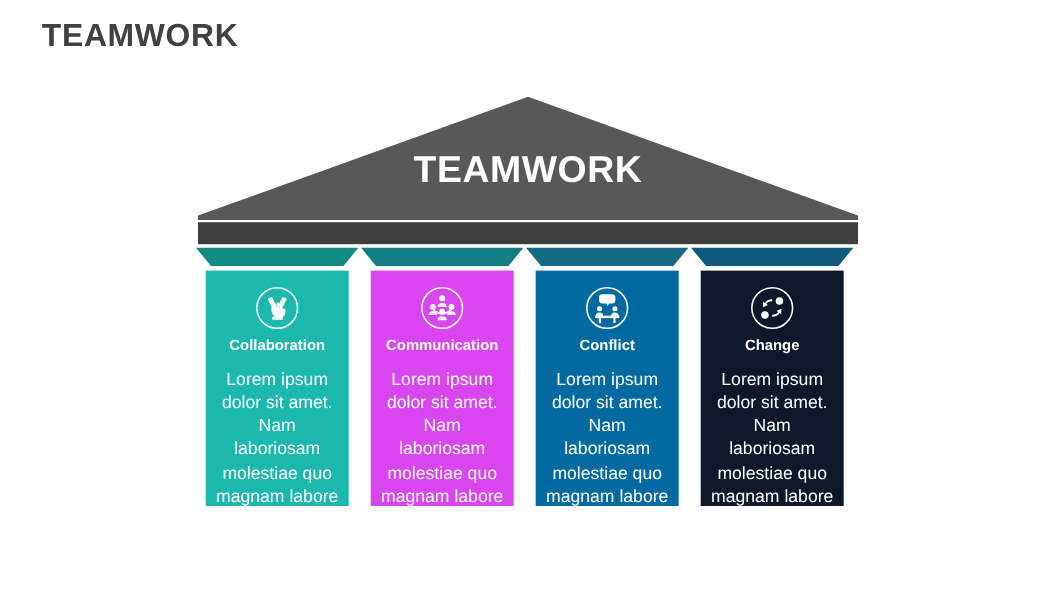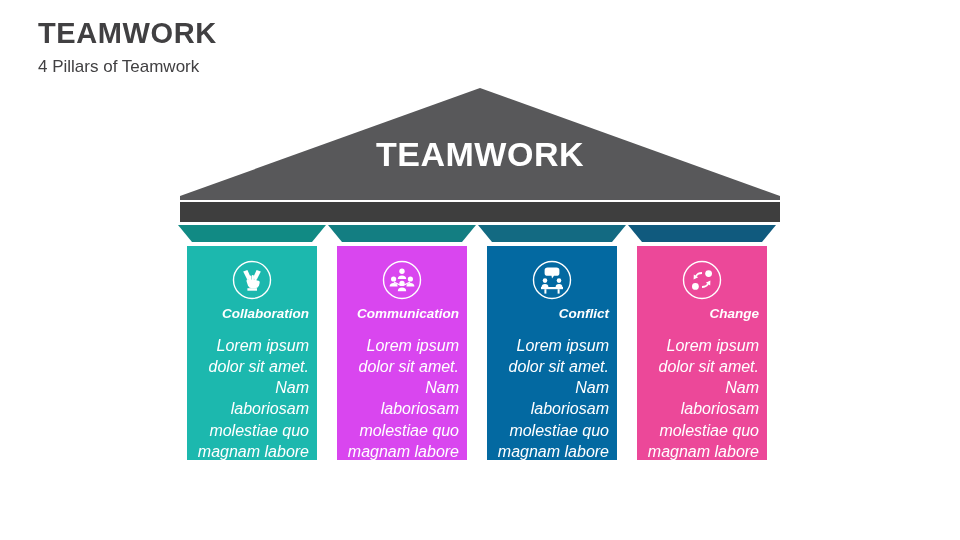--- a/index.html
+++ b/index.html
@@ -103,22 +103,21 @@
   .capital svg, .base svg { display: block; width: 100%; height: 100%; }
 
   .shaft {
     position: absolute;
     left: 9px;
     top: 21px;
     width: 130px;
     height: 220px;
     box-sizing: border-box;
     padding: 12px 8px 6px 8px;
-    text-align: right;
-    font-style: italic;
+    text-align: center;
   }
 
   .icon-wrap {
     width: 44px;
     height: 44px;
     margin: 0 auto 4px auto;
   }
   .icon-wrap svg { display: block; width: 44px; height: 44px; }
 
   .col-title {
@@ -136,21 +135,20 @@
     margin-top: 13px;
   }
 </style>
 </head>
 <body>
 
 <div id="slide">
 
   <div id="header">
     <div id="page-title">TEAMWORK</div>
-    <div id="page-subtitle">4 Pillars of Teamwork</div>
   </div>
 
   <div id="temple">
 
     <div class="roof">
       <svg viewBox="0 0 600 112" preserveAspectRatio="none" aria-hidden="true">
         <polygon id="roof-shape" points="300,0 600,108 600,112 0,112 0,108" fill="#58585a"></polygon>
       </svg>
     </div>
     <div class="roof-label">TEAMWORK</div>
@@ -270,21 +268,21 @@
           </svg>
         </div>
       </div>
 
       <div class="column col-3">
         <div class="capital">
           <svg viewBox="0 0 148 17" preserveAspectRatio="none" aria-hidden="true">
             <polygon class="cap-shape" points="0,0 148,0 134,17 14,17" fill="#105a7e"></polygon>
           </svg>
         </div>
-        <div class="shaft" style="background:#ec4899">
+        <div class="shaft" style="background:#0f172a">
           <div class="icon-wrap">
             <svg viewBox="0 0 44 44" aria-hidden="true">
               <circle cx="22" cy="22" r="18.5" fill="none" stroke="#ffffff" stroke-width="1.4"></circle>
               <g fill="#ffffff">
                 <circle cx="28.6" cy="15.6" r="3.4"></circle>
                 <circle cx="15.4" cy="28.4" r="3.4"></circle>
                 <path d="M22.0 14.0 q-4.6 0 -6.6 3.4 l-1.6 -1.0 l-0.2 5.0 l4.6 -2.1 l-1.6 -1.0 q1.6 -2.4 5.4 -2.4 Z"></path>
                 <path d="M22.0 30.0 q4.6 0 6.6 -3.4 l1.6 1.0 l0.2 -5.0 l-4.6 2.1 l1.6 1.0 q-1.6 2.4 -5.4 2.4 Z"></path>
               </g>
             </svg>

